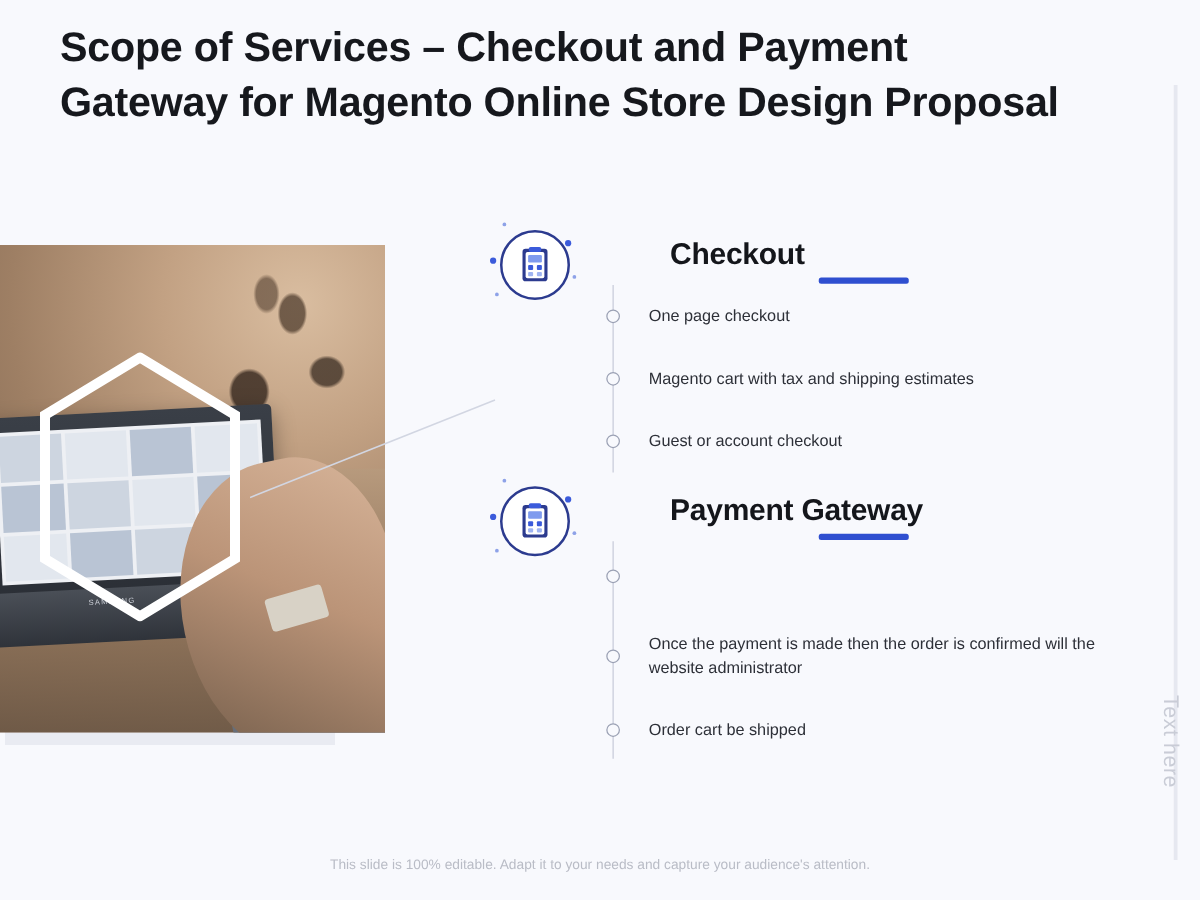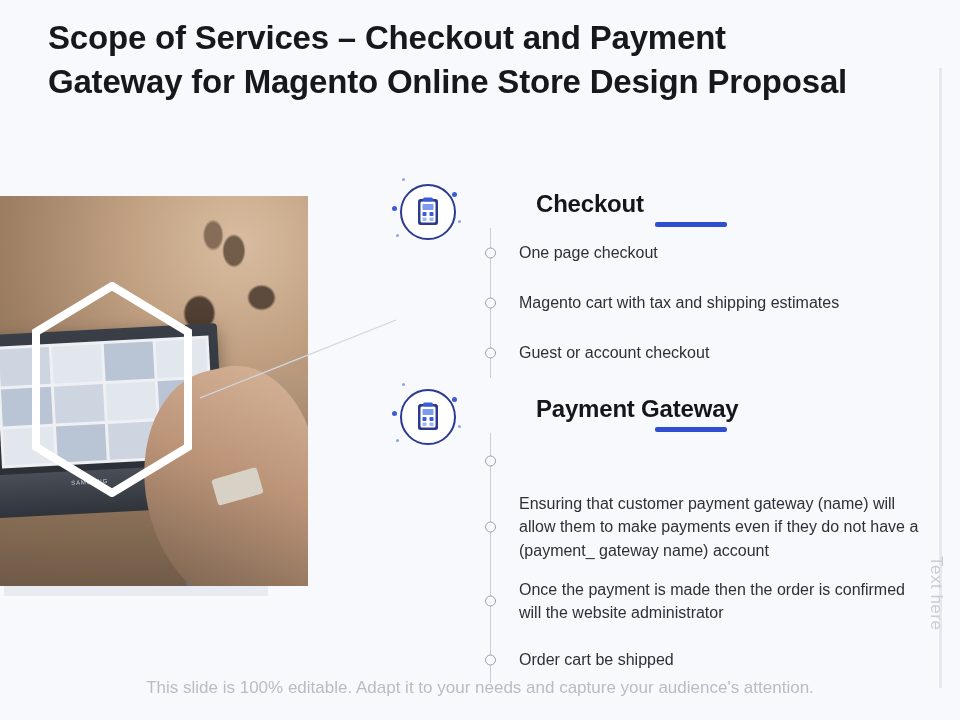--- a/index.html
+++ b/index.html
@@ -242,21 +242,21 @@
     position: absolute;
     left: 100px;
     top: 52px;
     width: 430px;
     border-left: 1px solid #c8ccda;
     padding-left: 0;
   }
   .bullet {
     position: relative;
     padding: 0 0 0 28px;
-    font-size: 16px;
+    font-size: 13px;
     color: #2d3038;
     line-height: 1.45;
   }
   .bullet .dot {
     position: absolute;
     left: -6px;
     top: 50%;
     transform: translateY(-50%);
     width: 11px;
     height: 11px;
@@ -270,21 +270,21 @@
   .b-ck { height: 50px; display: flex; align-items: center; }
   .b-pg { min-height: 46px; display: flex; align-items: center; }
 
   
   .footer {
     position: absolute;
     left: 0;
     bottom: 22px;
     width: 960px;
     text-align: center;
-    font-size: 17px;
+    font-size: 11px;
     color: #b9bcc6;
   }
 </style>
 </head>
 <body>
 
 <div class="title">Scope of Services – Checkout and Payment Gateway for Magento Online Store Design Proposal</div>
 
 <div class="right-rail"></div>
 <div class="vertical-text">Text here</div>
@@ -396,24 +396,20 @@
     </div>
   </div>
 
   <div class="sec-head">Payment Gateway</div>
   <div class="sec-underline"></div>
 
   <div class="bullets">
     <div class="bullet b-pg" style="height:56px">
       <span class="dot"></span>
     </div>
-    <div class="bullet b-pg" style="height:76px">
-      <span class="dot"></span>
-      <span class="txt">Ensuring that customer payment gateway (name) will allow them to make payments even if they do not have a (payment_ gateway name) account</span>
-    </div>
     <div class="bullet b-pg" style="height:72px">
       <span class="dot"></span>
       <span class="txt">Once the payment is made then the order is confirmed will the website administrator</span>
     </div>
     <div class="bullet b-pg" style="height:38px">
       <span class="dot"></span>
       <span class="txt">Order cart be shipped</span>
     </div>
   </div>
 </div>

